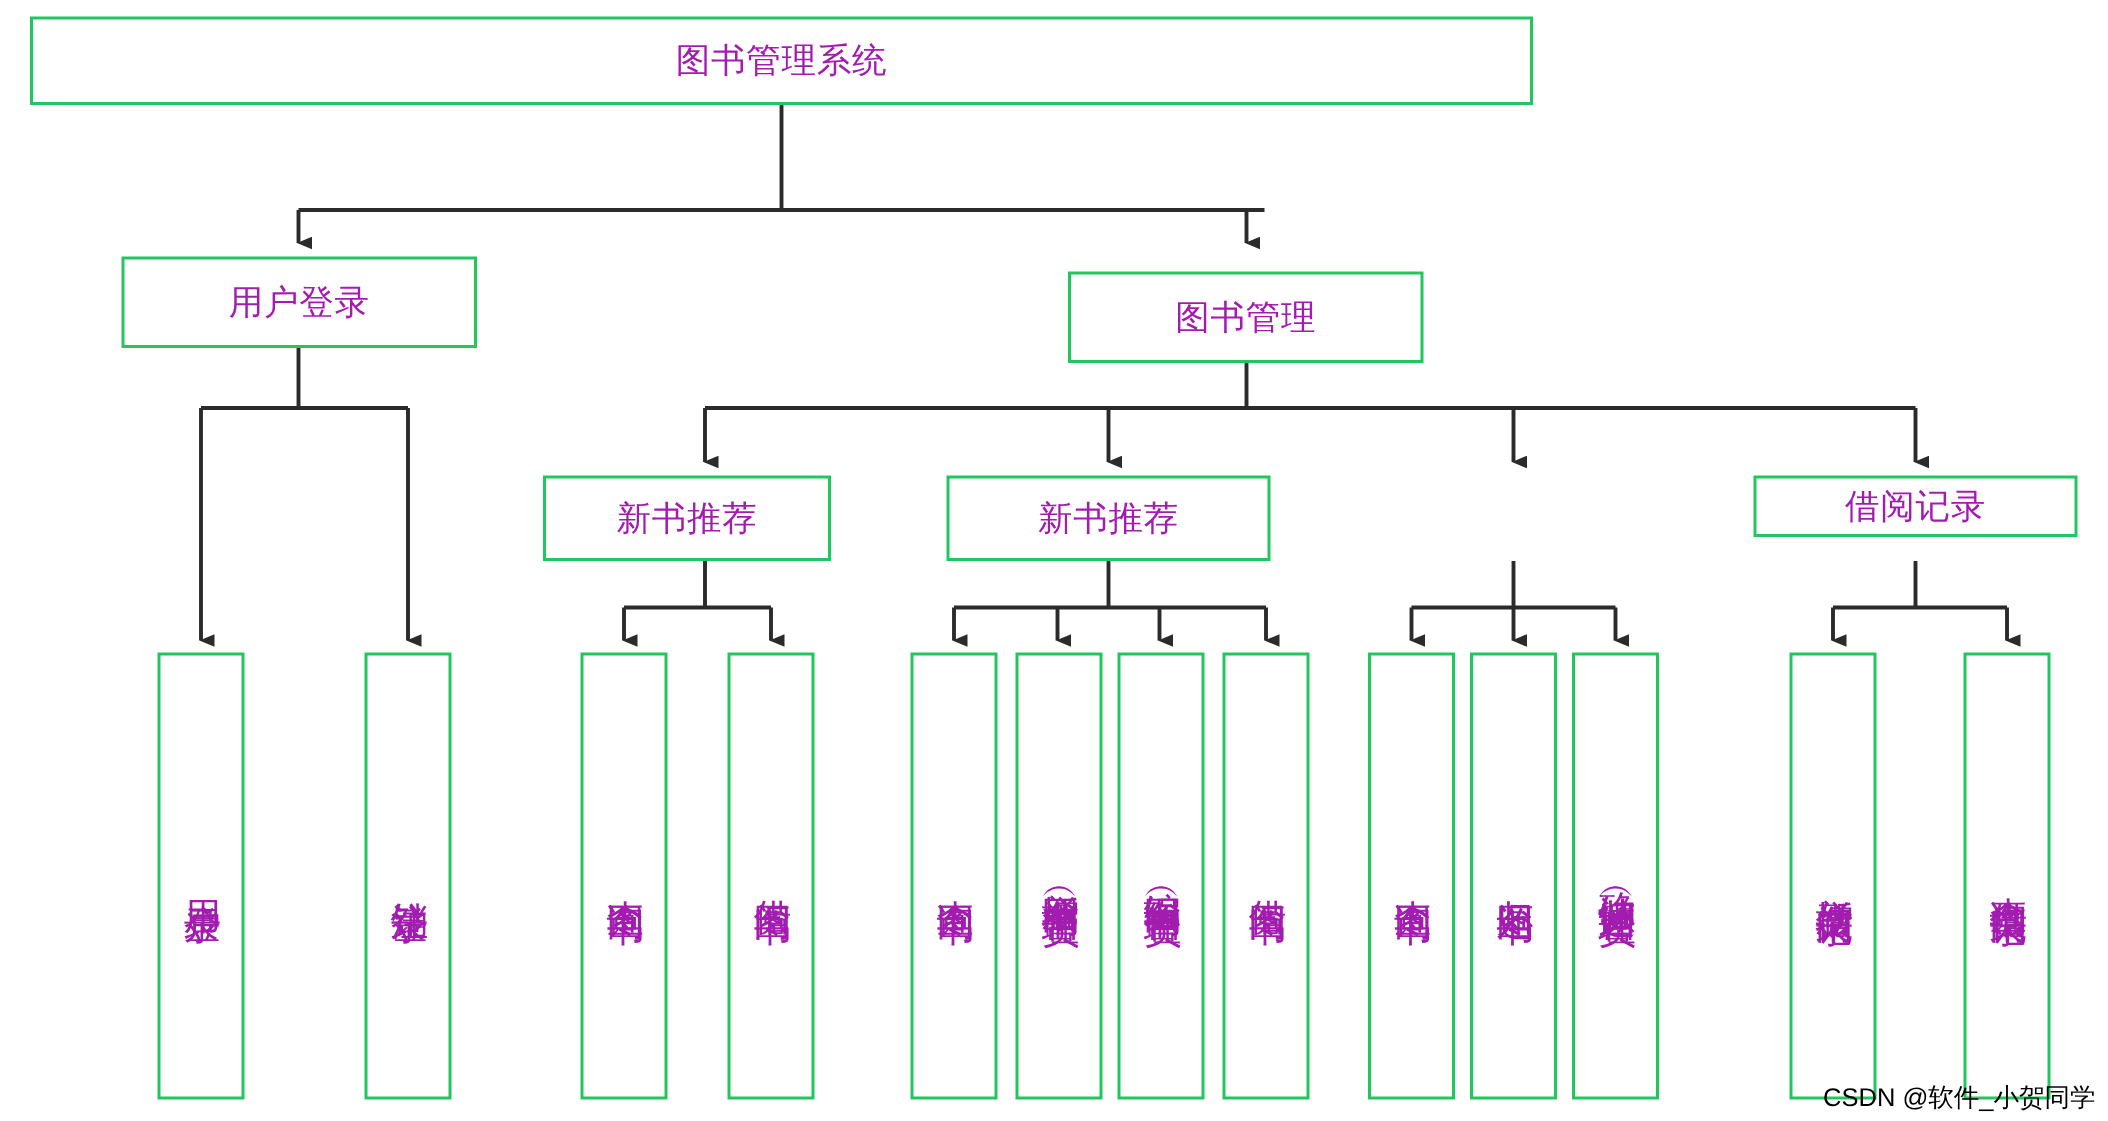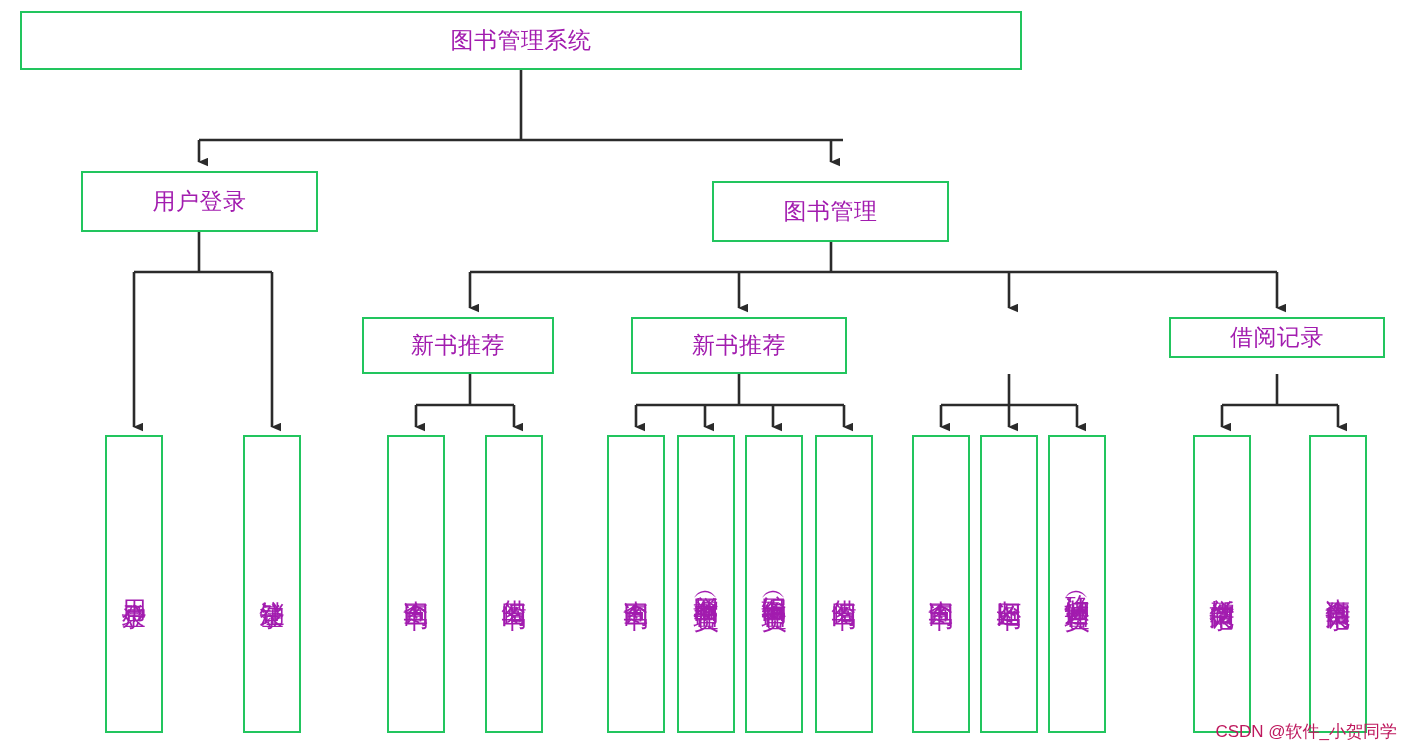--- a/index.html
+++ b/index.html
@@ -62,21 +62,21 @@
     font-size: 25px;
     line-height: 1.0;
     letter-spacing: 2px;
     white-space: nowrap;
   }
   #watermark {
     position: absolute;
     right: 8px;
     bottom: 4px;
     font-size: 17px;
-    color: #be185d;
+    color: #000000;
     white-space: nowrap;
     user-select: none;
     margin-left: 23px;
   }
 </style>
 </head>
 <body>
 
 <div id="diagram-root">
 

